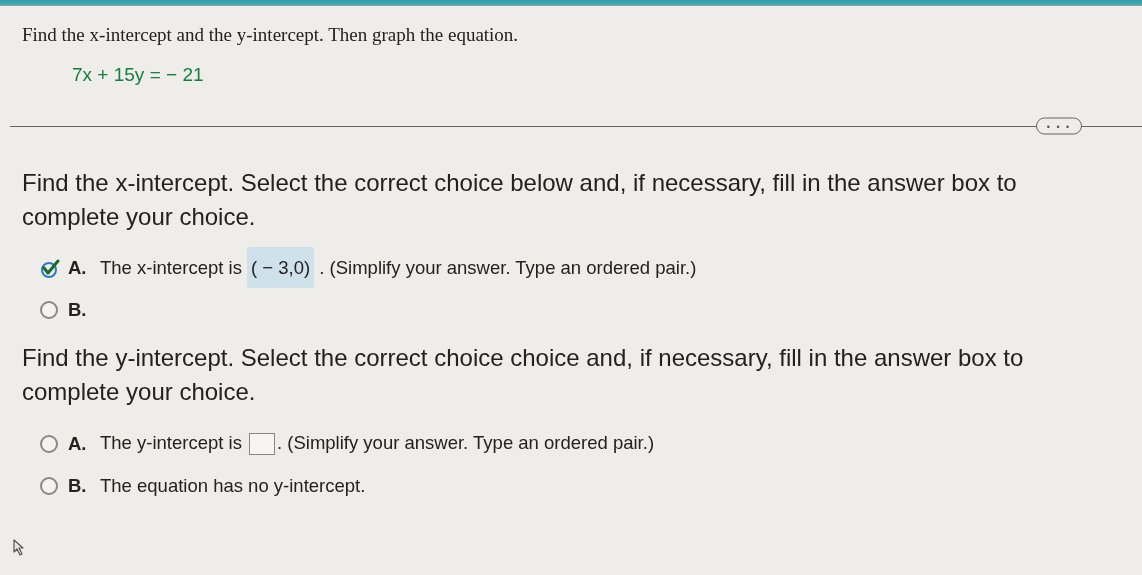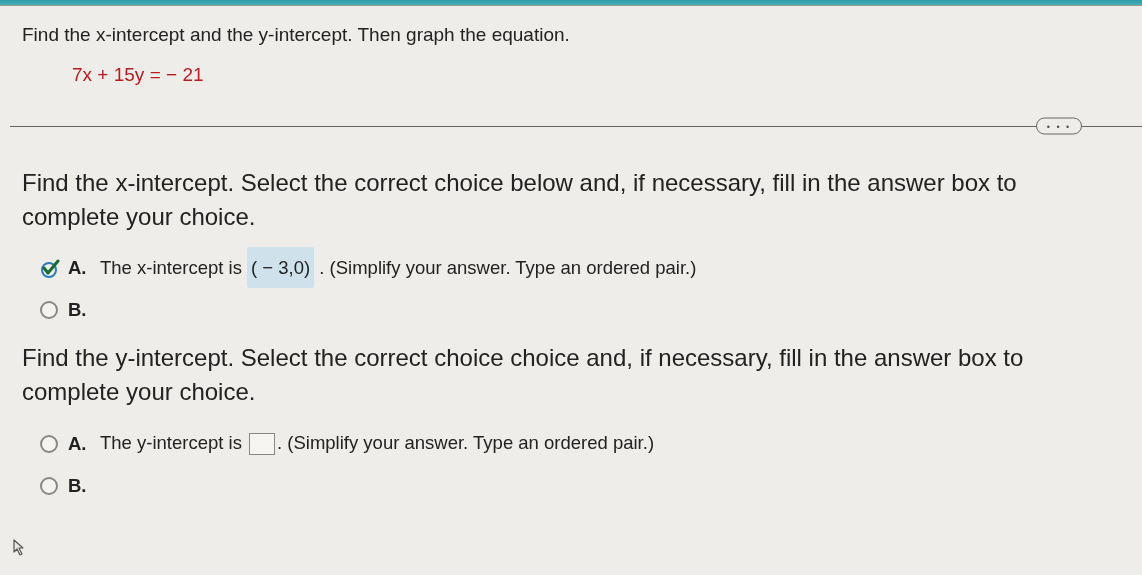--- a/index.html
+++ b/index.html
@@ -17,24 +17,25 @@
       background: linear-gradient(to bottom, #2e9aa6, #47b0bb);
       border-bottom: 1px solid #999;
     }
     .page {
       padding: 18px 0 0 0;
     }
     .question-text {
       font-size: 19px;
       color: #222;
       margin: 0 0 18px 22px;
+      font-family: Liberation Serif, serif;
     }
     .equation {
       font-size: 19px;
-      color: #b91c1c;
+      color: #15803d;
       margin: 0 0 28px 72px;
     }
     .divider-row {
       position: relative;
       height: 24px;
       margin-bottom: 28px;
     }
     .divider-line {
       position: absolute;
       left: 10px;
@@ -163,20 +164,21 @@
     <div class="choice-row">
       <span class="radio-empty"></span>
       <span class="choice-letter">A.</span>
       <span>
         <span>The y-intercept is </span><span class="answer-box"></span><span>. (Simplify your answer. Type an ordered pair.)</span>
       </span>
     </div>
     <div class="choice-row">
       <span class="radio-empty"></span>
       <span class="choice-letter">B.</span>
+      <span>The equation has no y-intercept.</span>
     </div>
   </div>
 
 </div>
 
 <span class="cursor-icon">
   <svg width="24" height="24" viewBox="0 0 24 24">
     <path d="M8 3 L8 15 L11 12 L14 18 L16 17 L13 11 L17 11 Z" fill="#e8e6e0" stroke="#555" stroke-width="1.2" stroke-linejoin="round"></path>
   </svg>
 </span>

